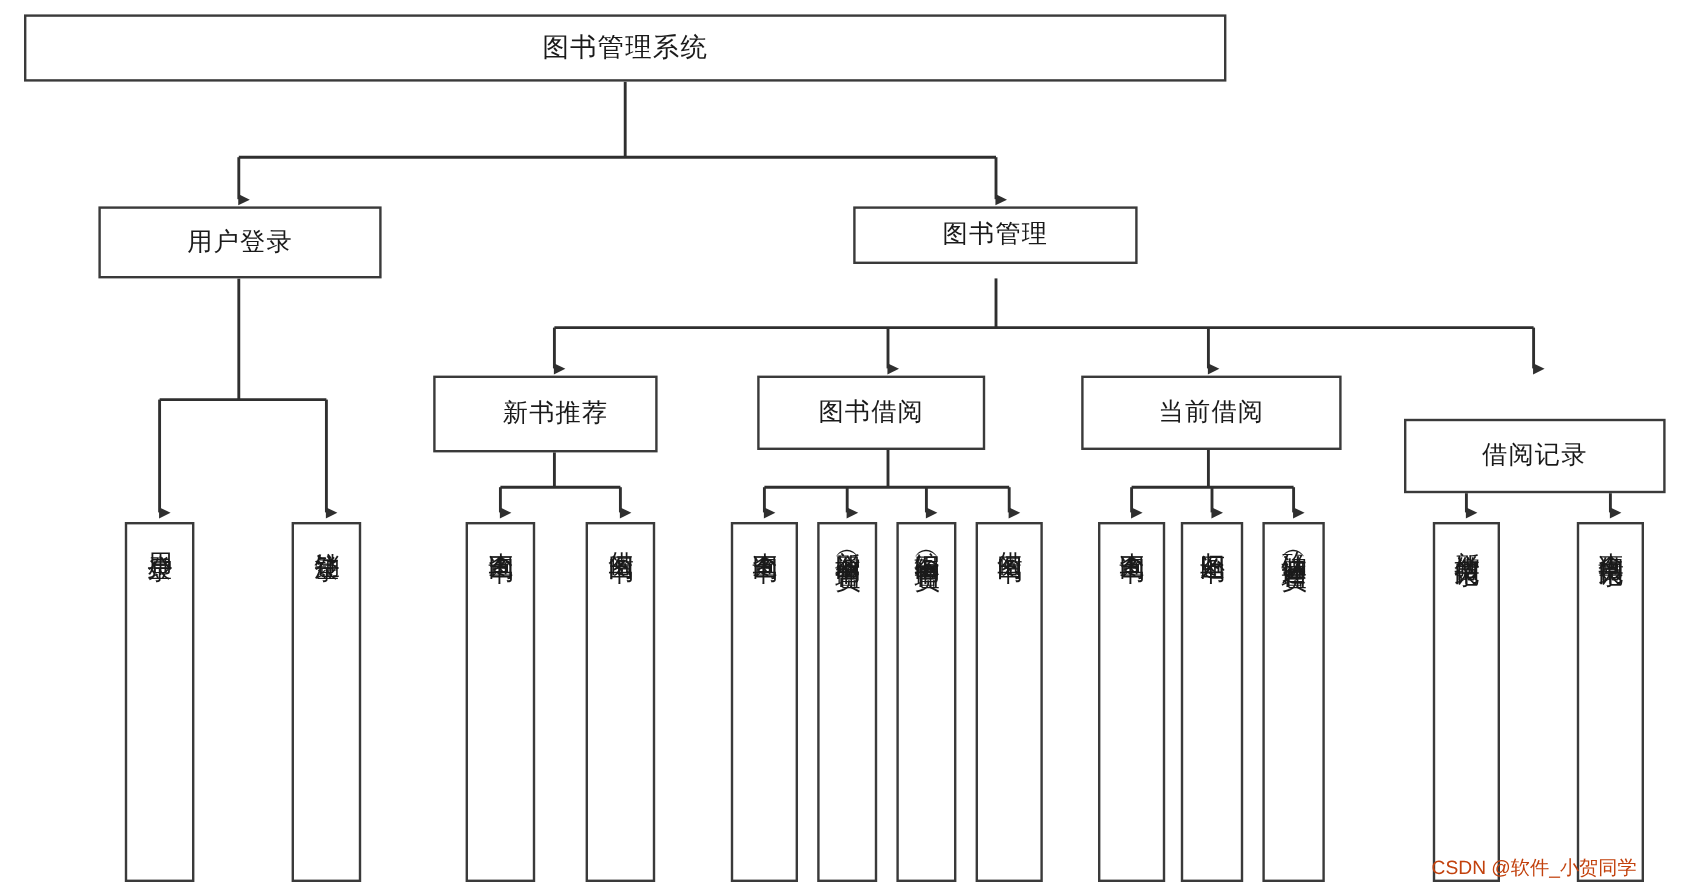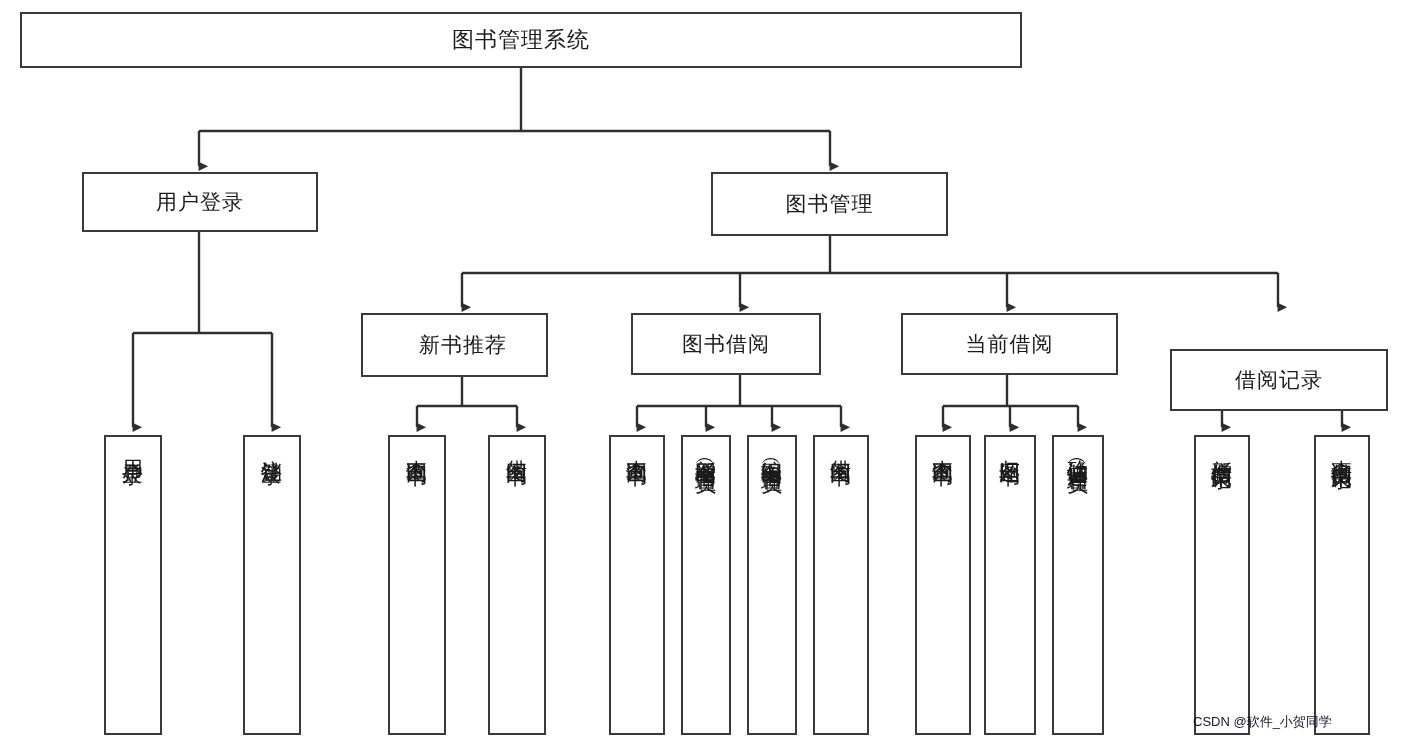--- a/index.html
+++ b/index.html
@@ -55,22 +55,22 @@
     width:1405px;height:747px;
     z-index:1;
     pointer-events:none;
   }
   .link{stroke:#2f2f2f;stroke-width:2.4;fill:none;}
   .arrowhead{fill:#2f2f2f;}
 
   #watermark{
     position:absolute;
     left:1193px;top:713px;
-    font-size:13px;
-    color:#0f172a;
+    font-size:16px;
+    color:#c2410c;
     z-index:5;
     white-space:nowrap;
     font-family:"Liberation Sans","DejaVu Sans",sans-serif;
   }
 </style>
 </head>
 <body>
 
 <div id="diagram">
 
@@ -125,21 +125,21 @@
     <path class="link" d="M 1342 406 L 1342 427" marker-end="url(#arrow)"></path>
   </svg>
 
   <div class="node horiz root" style="left:20px;top:12px;width:1002px;height:56px;">
     <span class="lbl">图书管理系统</span>
   </div>
 
   <div class="node horiz" style="left:82px;top:172px;width:236px;height:60px;">
     <span class="lbl">用户登录</span>
   </div>
-  <div class="node horiz" style="left:711px;top:172px;width:237px;height:64px;">
+  <div class="node horiz" style="left:711px;top:172px;width:237px;height:48px;">
     <span class="lbl">图书管理</span>
   </div>
 
   <div class="node horiz" style="left:361px;top:313px;width:187px;height:64px;padding-left:17px;">
     <span class="lbl">新书推荐</span>
   </div>
   <div class="node horiz" style="left:901px;top:313px;width:217px;height:62px;">
     <span class="lbl">当前借阅</span>
   </div>
   <div class="node horiz" style="left:631px;top:313px;width:190px;height:62px;">

